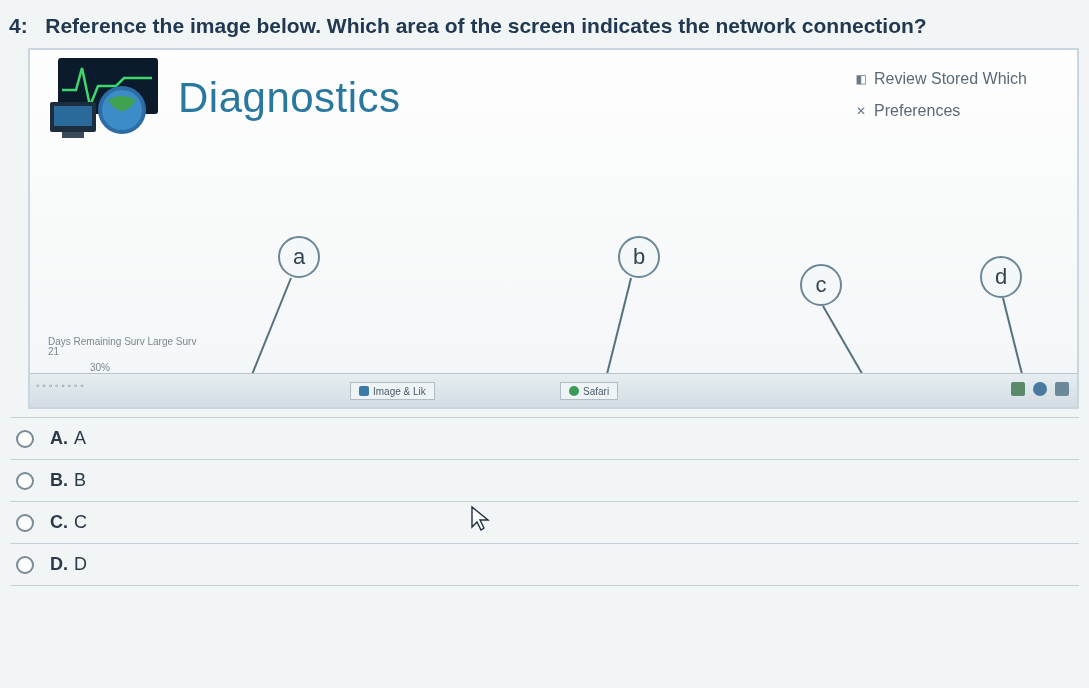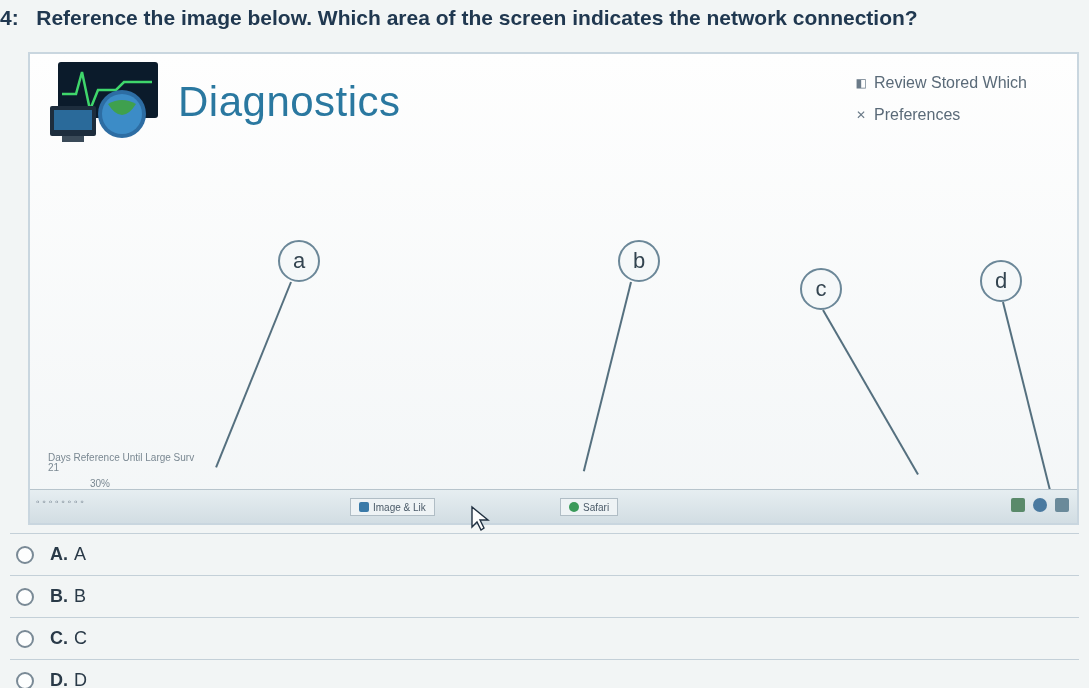--- a/index.html
+++ b/index.html
@@ -4,30 +4,31 @@
 <style>
   * { box-sizing: border-box; margin: 0; padding: 0; }
   body {
     font-family: Arial, Helvetica, sans-serif;
     background: #f2f5f5;
     width: 1089px;
     height: 688px;
     overflow: hidden;
   }
   .question-bar {
-    padding: 6px 4px 10px 0;
+    padding: 6px 4px 10px 9px;
     font-size: 21px;
     font-weight: bold;
     color: #203850;
+    margin-top: 8px;
   }
   .image-frame {
-    margin: 12px 10px 8px 28px;
+    margin: 0 10px 8px 28px;
     border: 2px solid #c9d6df;
     background: linear-gradient(#fefefe,#f3f6f7);
-    height: 473px;
+    height: 361px;
     position: relative;
     overflow: hidden;
   }
   
   .diag-header {
     position: absolute;
     top: 6px; left: 18px;
     display: flex;
     align-items: center;
     gap: 10px;
@@ -187,21 +188,21 @@
   <div class="marker" style="left:770px; top:214px;">
     <span>c</span>
   </div>
   <div class="pointer-line" style="left:792px; top:256px; height:190px; transform:rotate(-30deg);"></div>
 
   <div class="marker" style="left:950px; top:206px;">
     <span>d</span>
   </div>
   <div class="pointer-line" style="left:972px; top:248px; height:200px; transform:rotate(-14deg);"></div>
 
-  <div class="days-text">Days Reference Until Large Surv</div>
+  <div class="days-text">Days Remaining Surv Large Surv</div>
   <div class="small-num" style="bottom:50px;text-align:center;">21</div>
   <div class="small-num" style="bottom:34px; left:60px;">30%</div>
 
   <div class="taskbar">
     <div class="start">◦ ◦ ◦ ◦ ◦ ◦ ◦ ◦</div>
     <div class="tb-item" style="left:320px;">
       <span style="width:10px;height:10px;background:#3a7aa8;border-radius:2px;display:inline-block;"></span>
       <span>Image &amp; Lik</span>
     </div>
     <div class="tb-item" style="left:530px;text-align:right;">

